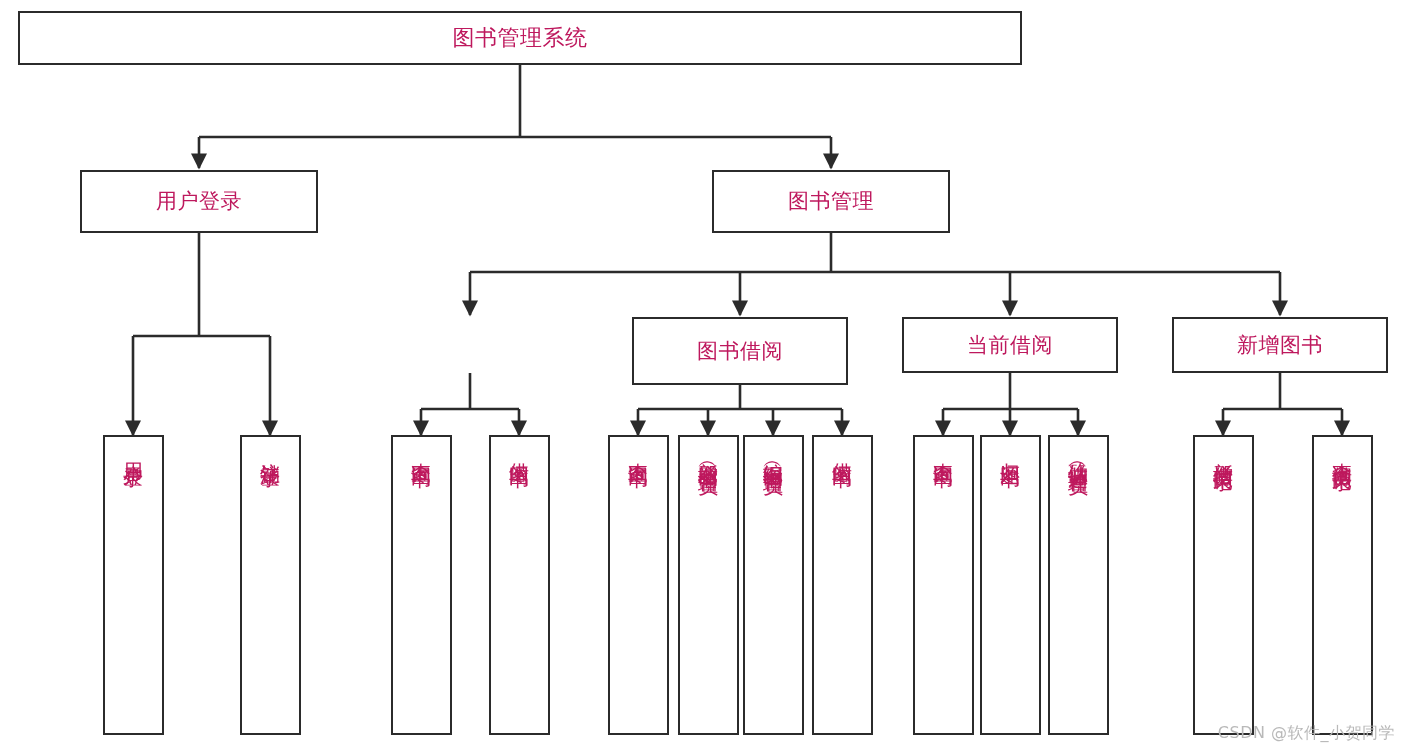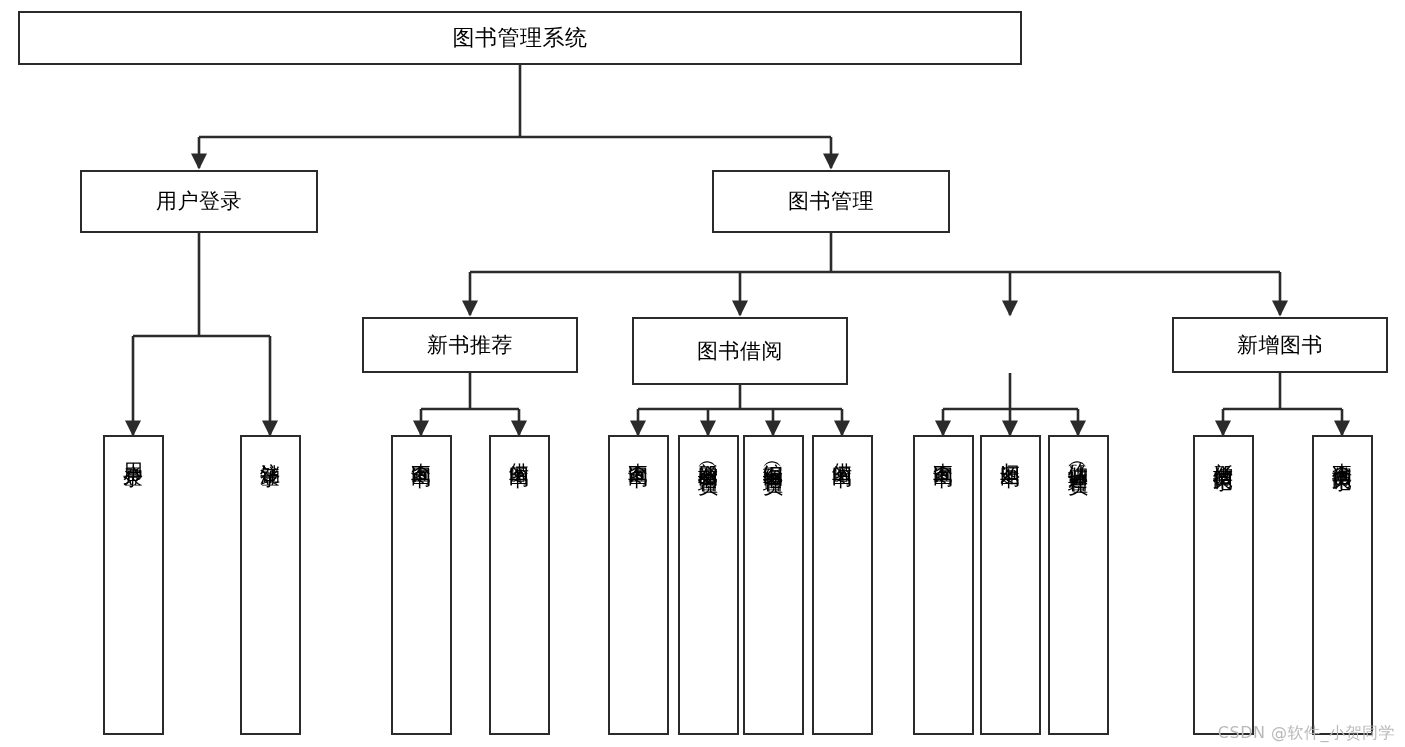--- a/index.html
+++ b/index.html
@@ -27,21 +27,21 @@
     height: 747px;
   }
   .node {
     position: absolute;
     box-sizing: border-box;
     border: 2.5px solid #2b2b2b;
     background: #ffffff;
     display: flex;
     align-items: center;
     justify-content: center;
-    color: #000000;
+    color: #be185d;
   }
   .node-label {
     display: block;
     text-align: center;
     line-height: 1.18;
     letter-spacing: 0.5px;
     white-space: pre;
   }
   .node.horiz .node-label {
     writing-mode: horizontal-tb;
@@ -132,26 +132,26 @@
     <span class="node-label">图书管理系统</span>
   </div>
 
   <div class="node horiz" style="left:80px; top:170px; width:238px; height:63px;">
     <span class="node-label">用户登录</span>
   </div>
   <div class="node horiz" style="left:712px; top:170px; width:238px; height:63px;">
     <span class="node-label">图书管理</span>
   </div>
 
-  <div class="node horiz" style="left:362px; top:317px; width:216px; height:56px;">
-    <span class="node-label">新书推荐</span>
-  </div>
   <div class="node horiz" style="left:632px; top:317px; width:216px; height:68px;">
     <span class="node-label">图书借阅</span>
   </div>
+  <div class="node horiz" style="left:902px; top:317px; width:216px; height:56px;">
+    <span class="node-label">当前借阅</span>
+  </div>
   <div class="node horiz" style="left:1172px; top:317px; width:216px; height:56px;">
     <span class="node-label">新增图书</span>
   </div>
 
   <div class="node vert" style="left:103px; top:435px; width:61px; height:300px;">
     <span class="node-label">用户登录</span>
   </div>
   <div class="node vert" style="left:240px; top:435px; width:61px; height:300px;">
     <span class="node-label">注销登录</span>
   </div>

